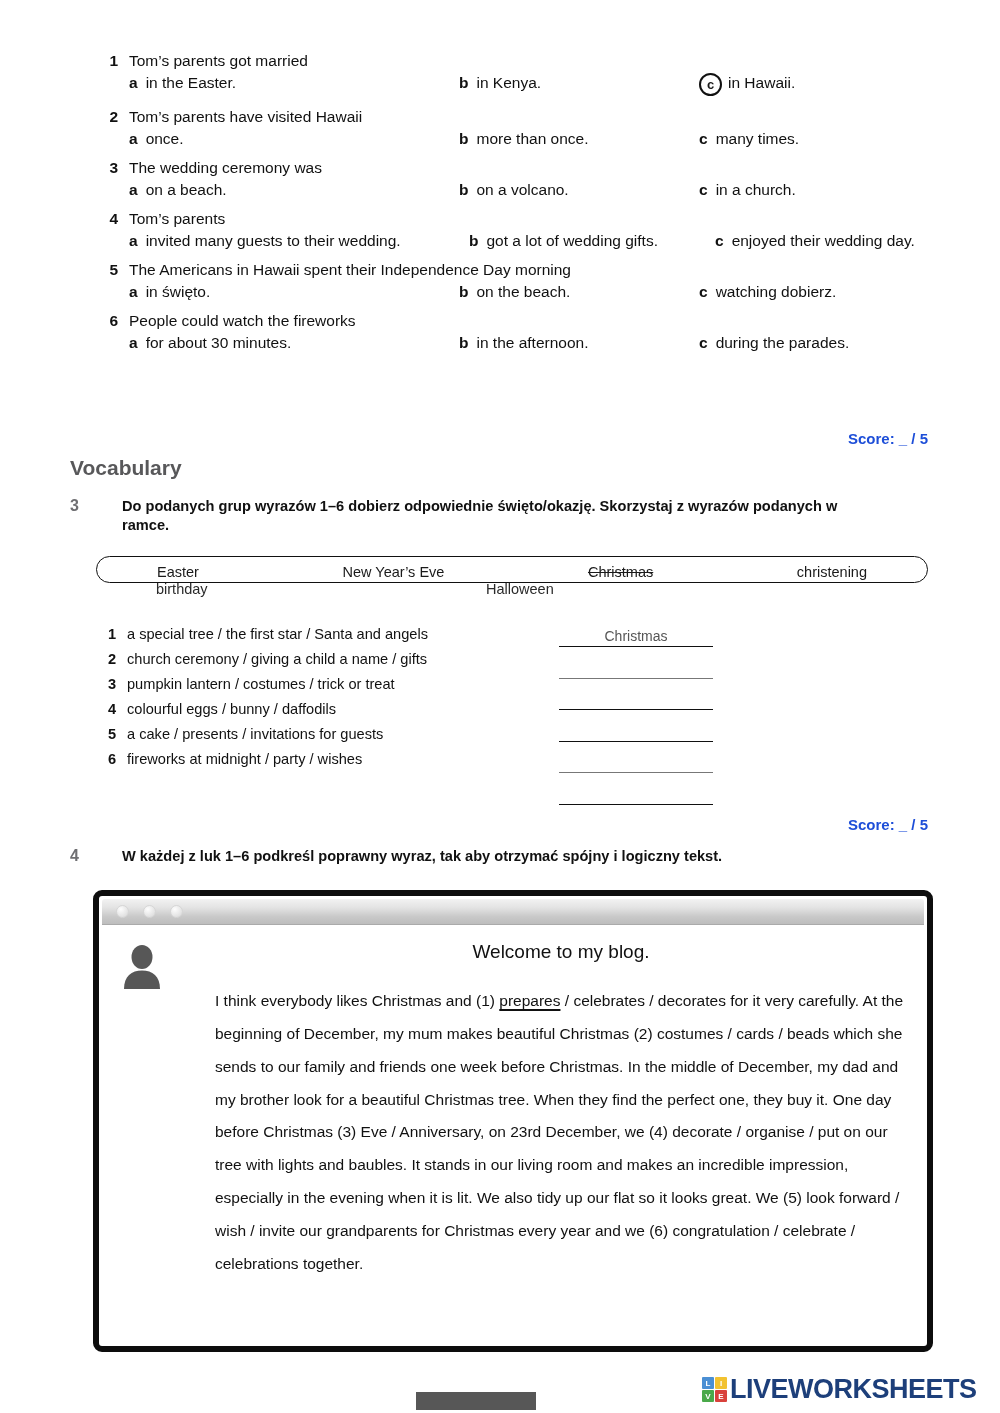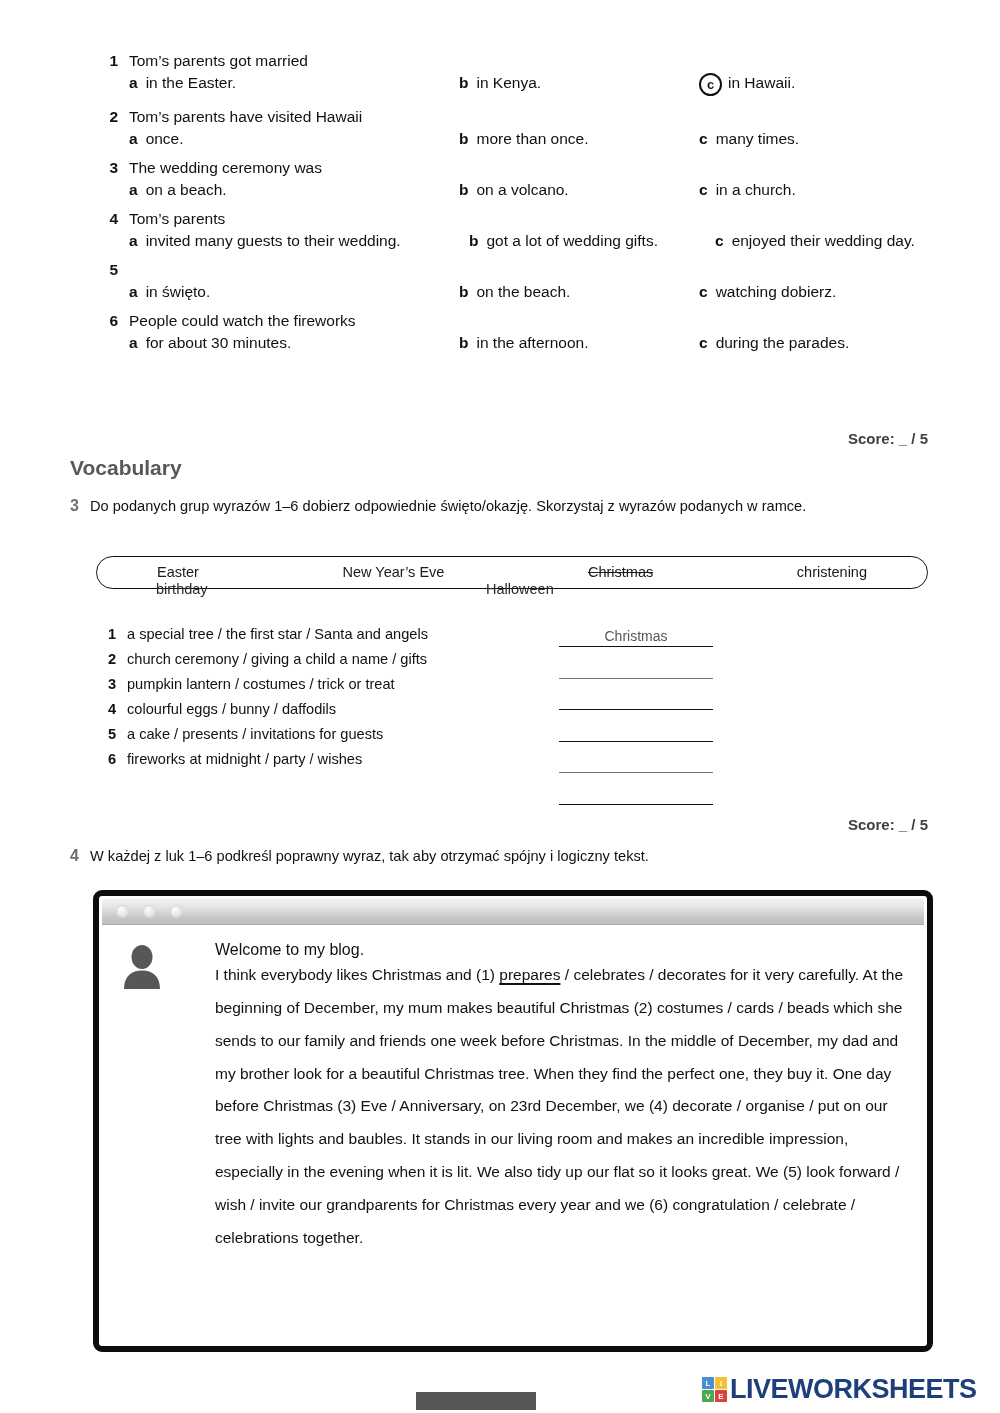--- a/index.html
+++ b/index.html
@@ -25,36 +25,36 @@
   .opt .txt{color:#111;}
   .circled{
     display:inline-flex;align-items:center;justify-content:center;
     width:19px;height:19px;border:2px solid #111;border-radius:50%;
     font-weight:bold;font-size:13px;margin-right:6px;line-height:1;
     position:relative;top:-1px;
   }
 
   
   .score{
-    font-weight:bold;font-size:15px;color:#404040;
+    font-weight:bold;font-size:15px;color:#1d4ed8;
     text-align:right;
   }
 
   
   .section-head{
     font-size:21px;font-weight:bold;color:#58585a;
   }
 
   
   .task{display:flex;align-items:flex-start;}
   .task-num{
     font-weight:bold;font-size:16px;color:#6f6f72;width:20px;
     flex:0 0 20px;text-align:left;
   }
-  .task-text{font-weight:normal;font-size:14.6px;color:#111;line-height:1.32;}
+  .task-text{font-weight:bold;font-size:14.6px;color:#111;line-height:1.32;margin-left:32px;}
 
   
   .wordbank{
     position:absolute;
     border:1.6px solid #111;
     border-radius:22px;
     background:#fff;
     box-sizing:border-box;
   }
   .wb-row{
@@ -111,21 +111,21 @@
     padding:12px 0 9px 18px;
     border-bottom:1.4px solid #cfcfcf;
     margin:0 18px;
   }
   .blog-body{padding:16px 20px 10px 20px;position:relative;}
   .avatar{
     position:absolute;left:20px;top:18px;width:46px;height:46px;
   }
   .blog-text{margin-left:96px;}
   .blog-welcome{
-    font-size:16px;color:#111;
+    font-size:19px;color:#111;margin-bottom:22px;text-align:center;
   }
   .blog-para{
     font-size:15.5px;color:#111;line-height:2.12;text-align:left;
   }
   .u{text-decoration:underline;text-decoration-thickness:1.5px;text-underline-offset:3px;}
 
   
   .footer-bar{
     position:absolute;
     background:#575757;
@@ -227,20 +227,21 @@
           </div>
           <div class="opt" style="width: 240px;">
             <span class="lbl">c</span>
             <span class="txt">enjoyed their wedding day.</span>
           </div>
         </div>
       </div>
       <div class="mc-item">
         <div class="mc-stem">
           <div class="num">5</div>
+          <div class="stem-text">The Americans in Hawaii spent their Independence Day morning</div>
         </div>
         <div class="mc-options" style="margin-left: 33px;">
           <div class="opt" style="width: 330px;">
             <span class="lbl">a</span>
             <span class="txt">in święto.</span>
           </div>
           <div class="opt" style="width: 240px;">
             <span class="lbl">b</span>
             <span class="txt">on the beach.</span>
           </div>
@@ -274,21 +275,21 @@
 
   <div class="score" style="position:absolute;left:700px;top:430px;width:228px;">Score: _ / 5</div>
 
   <div class="section-head" style="position:absolute;left:70px;top:456px;">Vocabulary</div>
 
   <div class="task" style="position:absolute;left:70px;top:497px;width:800px;">
     <div class="task-num">3</div>
     <div class="task-text">Do podanych grup wyrazów 1–6 dobierz odpowiednie święto/okazję. Skorzystaj z wyrazów podanych w ramce.</div>
   </div>
 
-  <div class="wordbank" style="left:96px;top:556px;width:832px;height:33px;">
+  <div class="wordbank" style="left:96px;top:556px;width:832px;height:27px;">
     <div class="wb-row" id="wb-row1" style="padding:7px 60px 0 60px;">
         <span>Easter</span>
         <span>New Year’s Eve</span>
         <span class="strike">Christmas</span>
         <span>christening</span>
       </div>
   </div>
   <div class="wb-overflow" id="wb-row2" style="left:156px;top:581px;width:620px;">
       <span style="position: absolute; left: 0px;">birthday</span>
       <span style="position: absolute; left: 330px;">Halloween</span>

